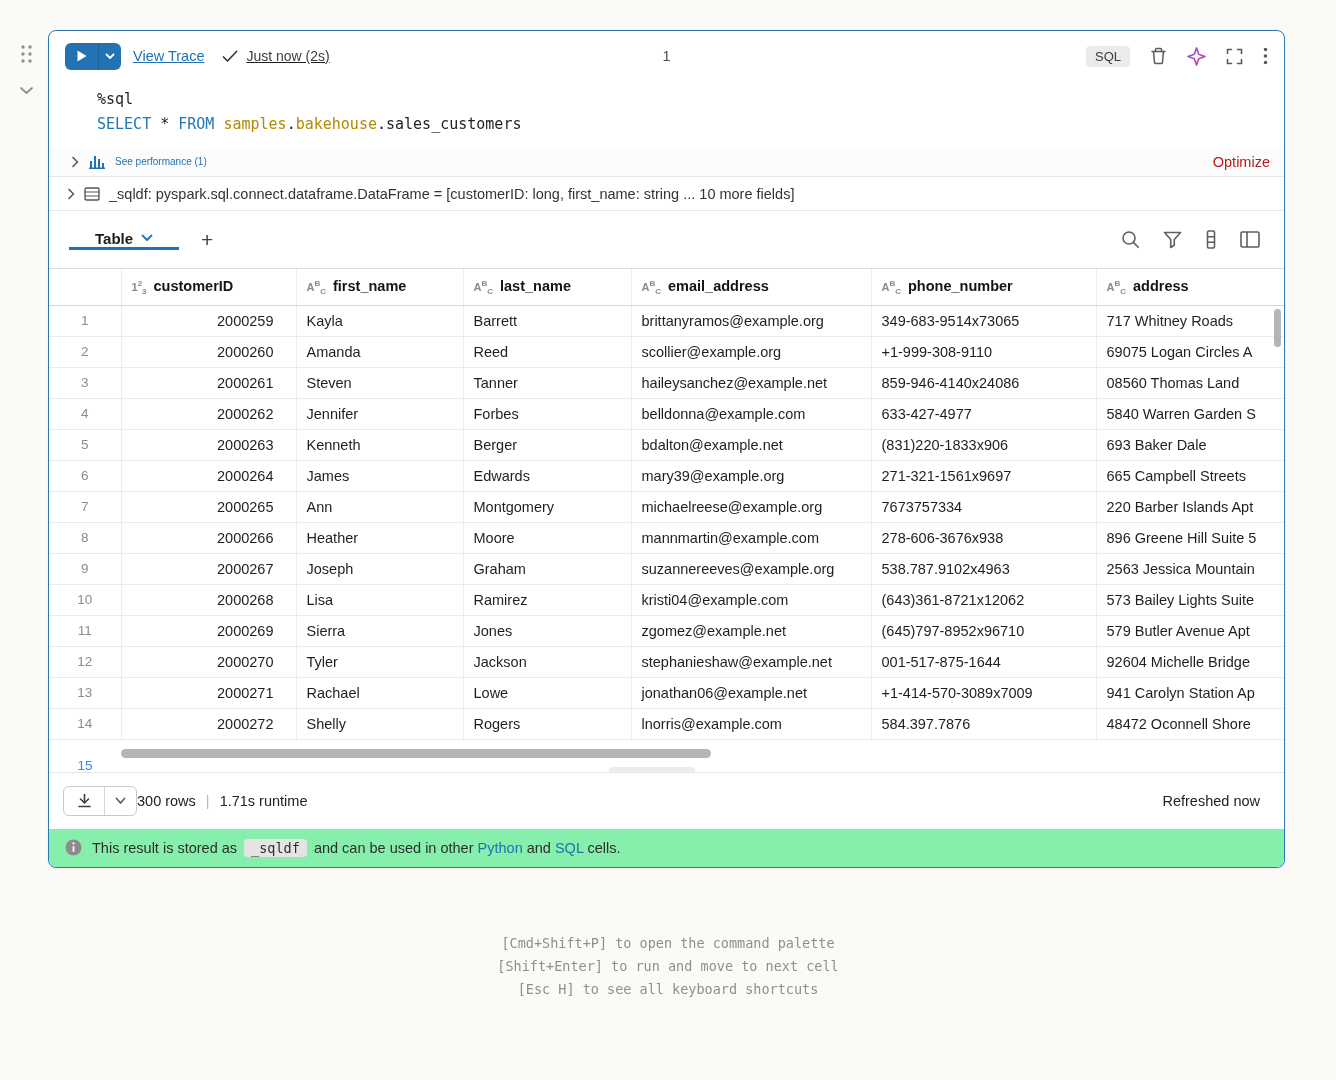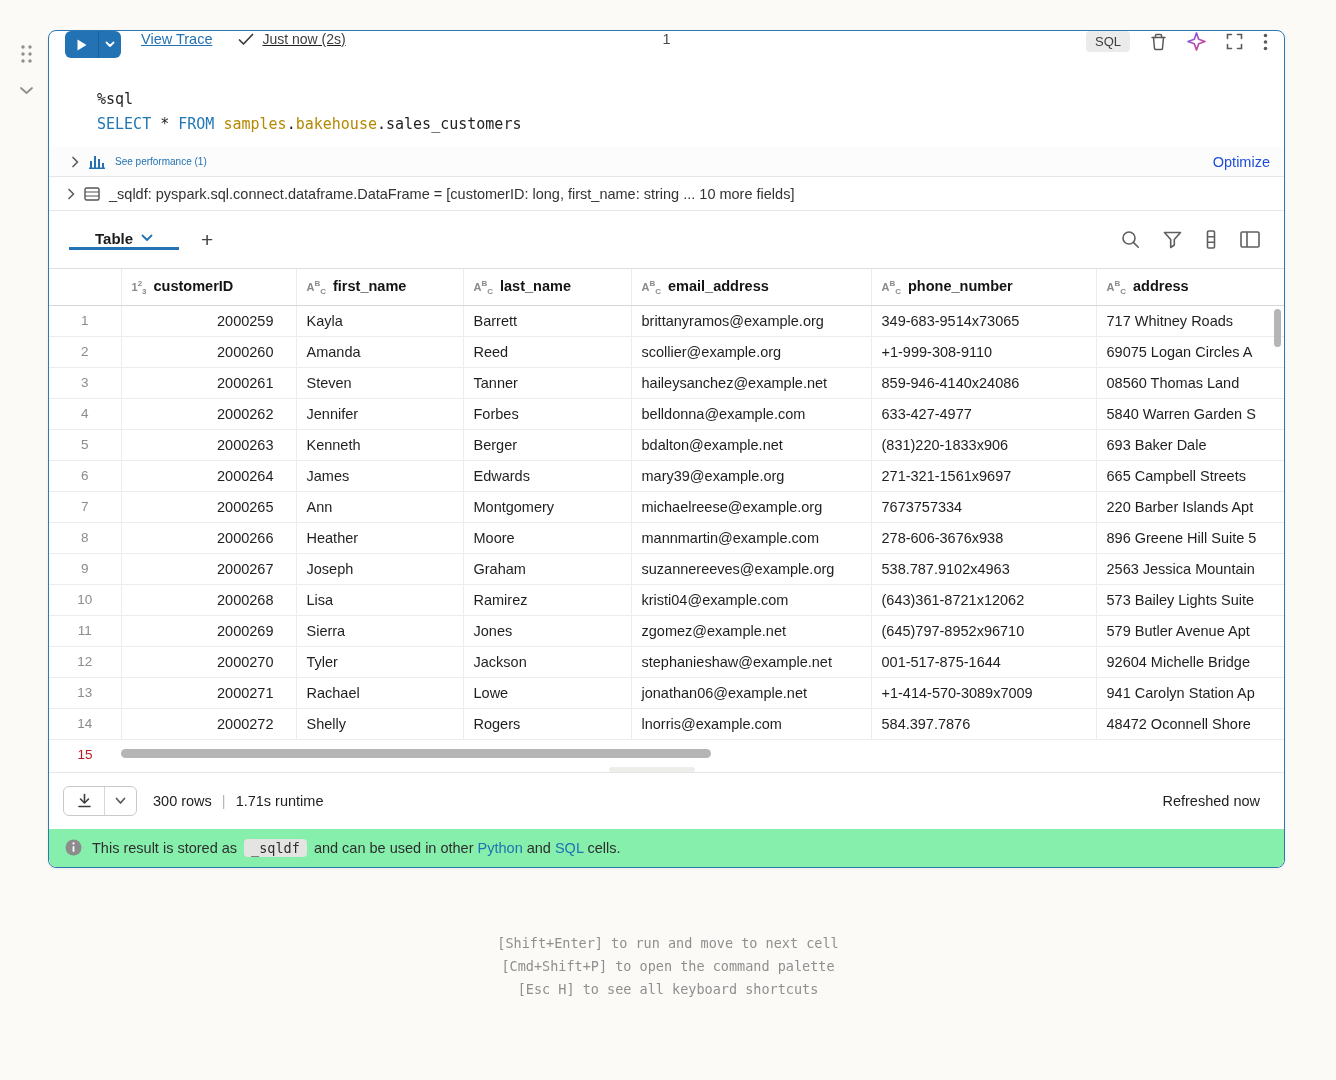--- a/index.html
+++ b/index.html
@@ -6,21 +6,21 @@
   html,body { width:1336px; height:1080px; background:#fbfaf7; font-family:"Liberation Sans", sans-serif; color:#1f1f1f; }
   .stage { position:relative; width:1336px; height:1080px; overflow:hidden; }
 
   
   .gutter { position:absolute; left:10px; top:44px; width:32px; display:flex; flex-direction:column; align-items:center; gap:22px; }
 
   
   .cell-card { position:absolute; left:48px; top:30px; width:1237px; background:#fff; border:1.5px solid #2b78b5; border-radius:8px; box-shadow:0 1px 3px rgba(0,0,0,.06); display:flex; flex-direction:column; overflow:hidden; }
 
   
-  .toolbar { position:relative; height:50px; display:flex; align-items:flex-start; padding:0 16px; gap:20px; }
+  .toolbar { position:relative; height:50px; display:flex; align-items:center; padding:0 16px; gap:12px; }
   .run-group { display:flex; height:27px; border-radius:6px; overflow:hidden; background:#2272b4; }
   .run-main { width:33px; display:flex; align-items:center; justify-content:center; cursor:pointer; }
   .run-caret { width:23px; display:flex; align-items:center; justify-content:center; border-left:1px solid #1b5f99; cursor:pointer; }
   .view-trace { color:#2272b4; text-decoration:underline; font-size:14.5px; cursor:pointer; }
   .status-wrap { display:flex; align-items:center; gap:8px; margin-left:6px;text-decoration:underline; }
   .status-text { font-size:14px; color:#3d3d3d; }
   .exec-count { position:absolute; left:50%; transform:translateX(-50%); font-size:14.5px; color:#4a4a4a; }
   .toolbar-right { margin-left:auto; display:flex; align-items:center; gap:20px; }
   .lang-badge { background:#ebebeb; color:#3d3d3d; font-size:13px; padding:3px 9px; border-radius:4px; cursor:pointer; }
   .icon-btn { display:flex; align-items:center; justify-content:center; cursor:pointer; }
@@ -28,21 +28,21 @@
   
   .code-area { padding:6px 16px 10px 48px; font-family:"DejaVu Sans Mono", monospace; font-size:15px; }
   .code-line { line-height:25px; white-space:pre; }
   .tok-plain { color:#1f1f1f; }
   .tok-kw { color:#2077b4; }
   .tok-tbl { color:#b58900; }
 
   
   .perf-row { height:30px; display:flex; align-items:center; padding:0 14px 0 22px; gap:10px; border-bottom:1px solid #e6e6e6; background:#fcfcfc; }
   .perf-link { color:#2272b4; font-size:10px; cursor:pointer; }
-  .optimize-link { margin-left:auto; color:#1d4ed8; font-size:14.5px; cursor:pointer; }
+  .optimize-link { margin-left:auto; color:#b91c1c; font-size:14.5px; cursor:pointer; }
 
   
   .result-line { height:34px; display:flex; align-items:center; padding:0 14px 0 18px; gap:9px; border-bottom:1px solid #e6e6e6; font-size:14.5px; color:#333; }
 
   
   .tabbar { height:58px; display:flex; align-items:center; padding:0 24px 0 20px; border-bottom:1px solid #dedede; }
   .tab-active { display:flex; align-items:center; gap:8px; padding:0 26px 0 26px; border-bottom:3px solid #2272b4; cursor:pointer; }
   .tab-label { font-size:15px; font-weight:bold; color:#1b1b1b; }
   .tab-add { display:flex; align-items:center; padding:0 22px; font-size:21px; color:#444; cursor:pointer; }
   .tab-icons { margin-left:auto; display:flex; align-items:center; gap:23px; }
@@ -53,27 +53,27 @@
   .grid th, .grid td { height:31px; padding:0 10px; font-size:14.5px; overflow:hidden; white-space:nowrap; text-align:left; font-weight:normal; }
   .grid thead th { height:36px; border-bottom:1px solid #d6d6d6; border-right:1px solid #ececec; font-weight:bold; color:#141414; }
   .grid thead th:last-child { border-right:none; }
   .grid tbody td { border-bottom:1px solid #ececec; border-right:1px solid #ececec; color:#1f1f1f; }
   .grid tbody td:last-child { border-right:none; }
   .grid td.rownum { color:#8c8c8c; text-align:center; font-size:13.5px; padding:0 8px; }
   .grid td.num { text-align:right; padding-right:22px; }
   .t-ico { color:#8a8a8a; font-weight:bold; font-size:11px; margin-right:7px; letter-spacing:0; }
   .t-ico sup { font-size:8px; } .t-ico sub { font-size:8px; }
   .strip15 { position:relative; height:33px; border-bottom:1px solid #e6e6e6; }
-  .strip15 .rn { position:absolute; left:0; top:7px; width:72px; text-align:center; color:#b91c1c; font-size:13.5px; }
+  .strip15 .rn { position:absolute; left:0; top:18px; width:72px; text-align:center; color:#3b82f6; font-size:13.5px; }
   .hscroll { position:absolute; left:72px; top:9px; width:590px; height:9px; background:#b5b5b5; border-radius:5px; cursor:grab; }
   .drag-pill { position:absolute; left:560px; top:27px; width:86px; height:5px; background:#ededea; border-radius:3px; }
   .vscroll { position:absolute; right:3px; top:40px; width:7px; height:38px; background:#b5b5b5; border-radius:4px; cursor:grab; }
 
   
-  .result-footer { height:56px; display:flex; align-items:center; padding:0 24px 0 14px; gap:16px; }
+  .result-footer { height:56px; display:flex; align-items:center; padding:0 24px 0 14px; }
   .dl-group { display:flex; height:30px; border:1px solid #c9c9c9; border-radius:6px; overflow:hidden; background:#fff; }
   .dl-main { width:40px; display:flex; align-items:center; justify-content:center; cursor:pointer; }
   .dl-caret { width:32px; display:flex; align-items:center; justify-content:center; border-left:1px solid #d6d6d6; cursor:pointer; }
   .rows-info { font-size:14.5px; color:#222; display:flex; gap:10px; }
   .rows-info .sep { color:#b5b5b5; }
   .refreshed { margin-left:auto; font-size:14.5px; color:#222; }
 
   
   .info-banner { background:#86efac; min-height:38px; display:flex; align-items:center; gap:10px; padding:8px 16px; border-bottom-left-radius:7px; border-bottom-right-radius:7px; font-size:14.5px; color:#2e2e2e; }
   .chip-code { font-family:"DejaVu Sans Mono", monospace; font-size:13.5px; background:#e4e4e2; border-radius:4px; padding:1px 7px; margin:0 3px; }
@@ -440,17 +440,17 @@
       <svg width="17" height="17" viewBox="0 0 17 17">
           <circle cx="8.5" cy="8.5" r="8" fill="#8c8c8c"></circle>
           <rect x="7.6" y="7" width="1.8" height="6" rx="0.9" fill="#fff"></rect>
           <circle cx="8.5" cy="4.4" r="1.1" fill="#fff"></circle>
         </svg>
       <span id="banner-text"><span>This result is stored as </span><span class="chip-code">_sqldf</span><span> and can be used in other </span><a class="banner-link">Python</a><span> and </span><a class="banner-link">SQL</a><span> cells.</span></span>
     </div>
   </div>
 
   <div class="hints">
+      <div>[Cmd+Shift+P] to open the command palette</div>
       <div>[Shift+Enter] to run and move to next cell</div>
-      <div>[Cmd+Shift+P] to open the command palette</div>
       <div>[Esc H] to see all keyboard shortcuts</div>
     </div>
 </div>
 
 </body></html>

